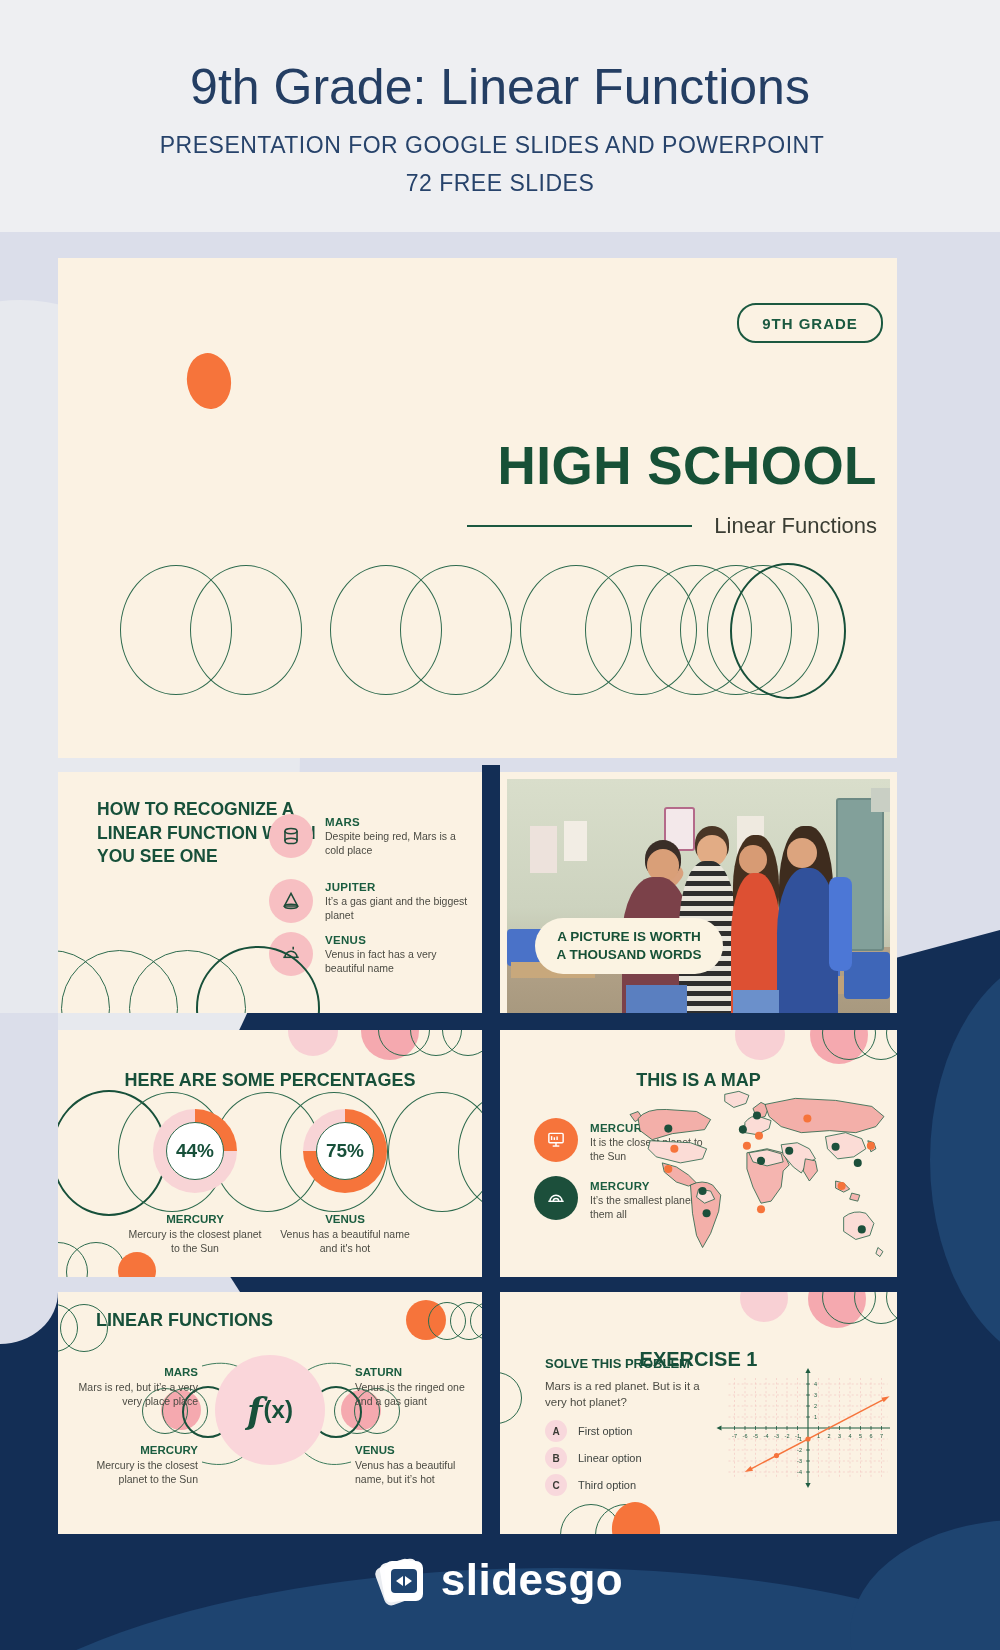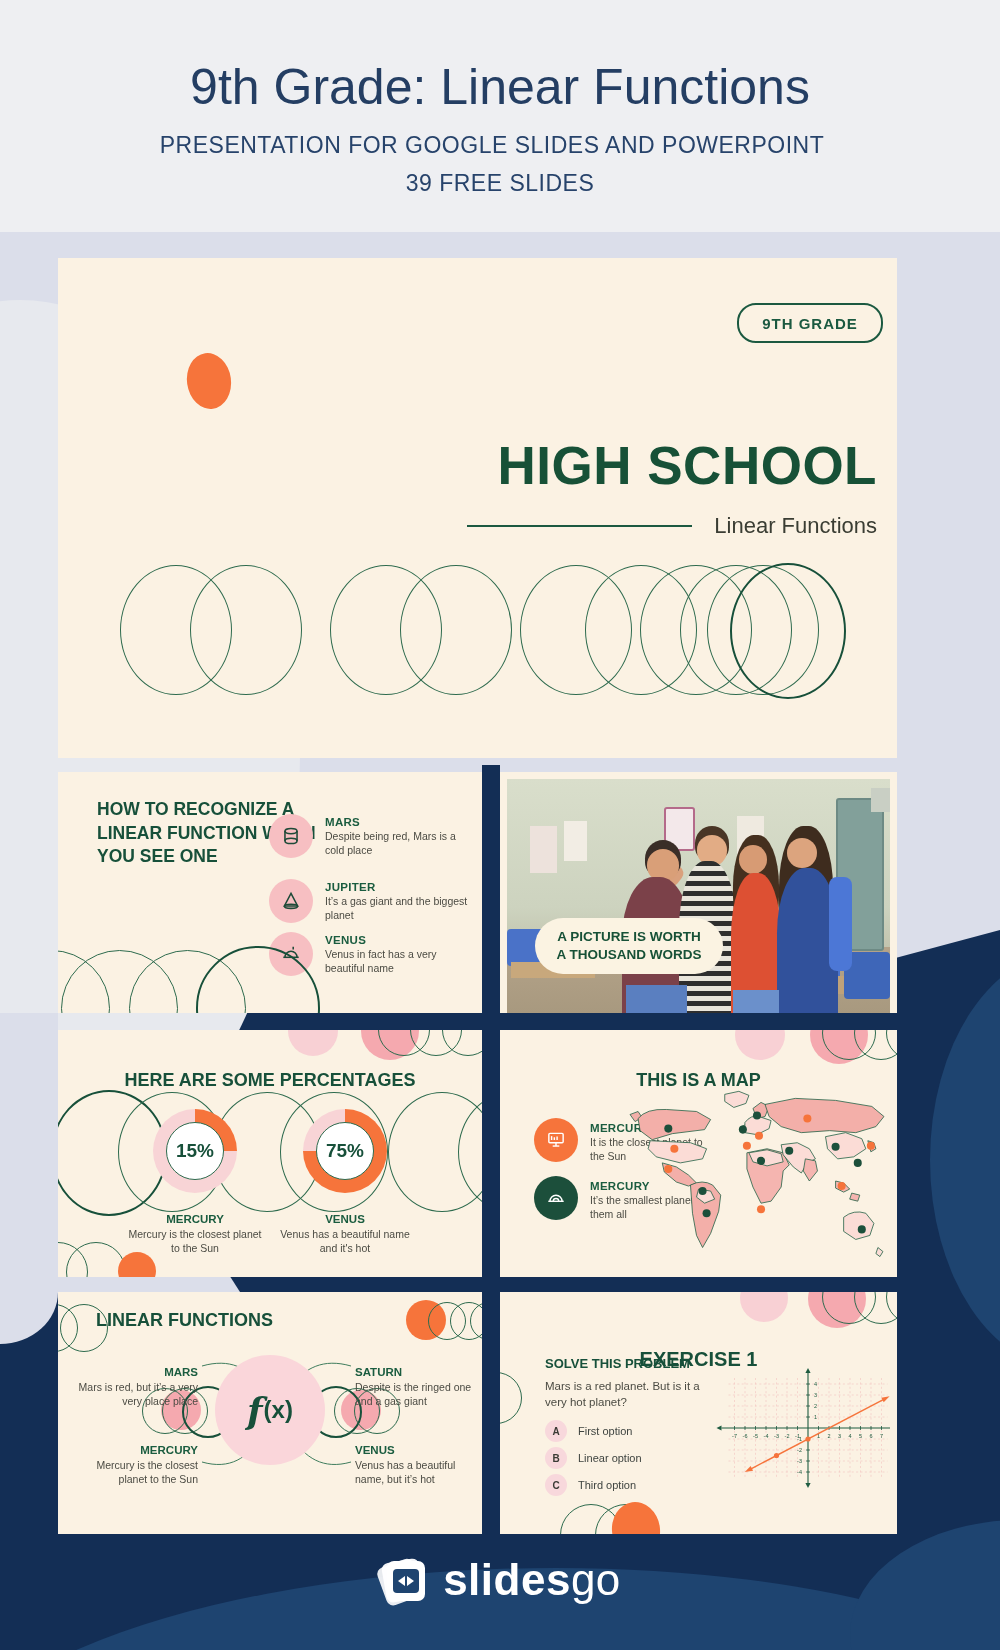--- a/index.html
+++ b/index.html
@@ -119,40 +119,40 @@
   .pg{position:absolute;left:8px;top:6px;width:38px;height:40px;background:#FFFFFF;border-radius:7px;}
   .pg2{transform:rotate(-10deg) translate(-3px,-1px);opacity:.95;}
   .pg3{transform:rotate(-20deg) translate(-6px,-1px);opacity:.9;}
   .pg-front{position:absolute;left:8px;top:6px;width:38px;height:40px;background:#FFFFFF;border-radius:7px;}
   .pg-in{position:absolute;left:6px;top:8px;width:26px;height:24px;background:#1E4470;border-radius:4px;
          display:flex;align-items:center;justify-content:center;gap:2px;}
   .tri-l{width:0;height:0;border-top:5px solid transparent;border-bottom:5px solid transparent;border-right:7px solid #fff;}
   .tri-r{width:0;height:0;border-top:5px solid transparent;border-bottom:5px solid transparent;border-left:7px solid #fff;}
   .logo-text{color:#fff;font-size:44px;letter-spacing:.5px;display:flex;align-items:baseline;}
   .lt-b{font-weight:800;}
-  .lt-l{font-weight:400;}
+  .lt-l{font-weight:700;}
 </style>
 </head>
 <body>
 
 <div class="abs header-band"></div>
 <div class="abs lavA"></div>
 <div class="abs lav-blob"></div>
 <div class="abs navy-center-gap"></div>
 <div class="abs navy-wedge"></div>
 <div class="abs lavB"></div>
 <div class="abs lavC"></div>
 <div class="abs lavD"></div>
 <div class="abs navy-blob-right"></div>
 <div class="abs wave-bottom"></div>
 <div class="abs blob-bottom-right"></div>
 
 <div class="abs h-title">9th Grade: Linear Functions</div>
 <div class="abs h-sub">PRESENTATION FOR GOOGLE SLIDES AND POWERPOINT</div>
-<div class="abs h-cnt">39 FREE SLIDES</div>
+<div class="abs h-cnt">72 FREE SLIDES</div>
 
 <div class="slide" id="s1">
   <div class="abs badge">9TH GRADE</div>
   <div class="dot-orange" style="left:129px;top:95px;width:44px;height:56px;transform:rotate(-8deg);"></div>
   <div class="abs s1-title">
     <br>
     <span>HIGH SCHOOL</span>
   </div>
   <div class="abs s1-subrow">
     <div class="s1-line"></div>
@@ -257,21 +257,21 @@
 
   <div class="ell bold" style="left:-7px;top:60px;width:112px;height:122px;"></div>
   <div class="ell" style="left:60px;top:62px;width:106px;height:118px;"></div>
   <div class="ell" style="left:155px;top:62px;width:106px;height:118px;"></div>
   <div class="ell" style="left:222px;top:62px;width:106px;height:118px;"></div>
   <div class="ell" style="left:330px;top:62px;width:106px;height:118px;"></div>
   <div class="ell" style="left:400px;top:62px;width:106px;height:118px;"></div>
 
   <div class="donut" style="left: 95px; top: 79px; background: conic-gradient(rgb(246, 116, 59) 0deg, rgb(246, 116, 59) 25%, rgb(248, 212, 214) 25%, rgb(248, 212, 214) 100%);">
     <div class="donut-hole">
-        <span>15%</span>
+        <span>44%</span>
       </div>
   </div>
   <div class="donut" style="left: 245px; top: 79px; background: conic-gradient(rgb(246, 116, 59) 0deg, rgb(246, 116, 59) 75%, rgb(248, 212, 214) 75%, rgb(248, 212, 214) 100%);">
     <div class="donut-hole">
         <span>75%</span>
       </div>
   </div>
 
   <div class="cap-name" style="left:67px;top:183px;">MERCURY</div>
   <div class="cap-desc" style="left:67px;top:198px;">Mercury is the closest planet to the Sun</div>
@@ -389,21 +389,21 @@
   <div class="ell" style="left:296px;top:96px;width:44px;height:44px;"></div>
 
   <div class="abs fx-circle">
     <span class="fx-f">f</span>
     <span class="fx-x">(x)</span>
   </div>
 
   <div class="lbl-name ra" style="left:15px;top:74px;width:125px;">MARS</div>
   <div class="lbl-desc ra" style="left:15px;top:89px;width:125px;">Mars is red, but it’s a very very place place</div>
   <div class="lbl-name" style="left:297px;top:74px;width:125px;">SATURN</div>
-  <div class="lbl-desc" style="left:297px;top:89px;width:125px;">Despite is the ringed one and a gas giant</div>
+  <div class="lbl-desc" style="left:297px;top:89px;width:125px;">Venus is the ringed one and a gas giant</div>
   <div class="lbl-name ra" style="left:15px;top:152px;width:125px;">MERCURY</div>
   <div class="lbl-desc ra" style="left:15px;top:167px;width:125px;">Mercury is the closest planet to the Sun</div>
   <div class="lbl-name" style="left:297px;top:152px;width:125px;">VENUS</div>
   <div class="lbl-desc" style="left:297px;top:167px;width:125px;">Venus has a beautiful name, but it’s hot</div>
 </div>
 
 <div class="slide" id="s7">
   <div class="dot-pink-light" style="left:240px;top:-18px;width:48px;height:48px;"></div>
   <div class="dot-pink" style="left:308px;top:-22px;width:58px;height:58px;"></div>
   <div class="ell" style="left:322px;top:-22px;width:52px;height:52px;"></div>

